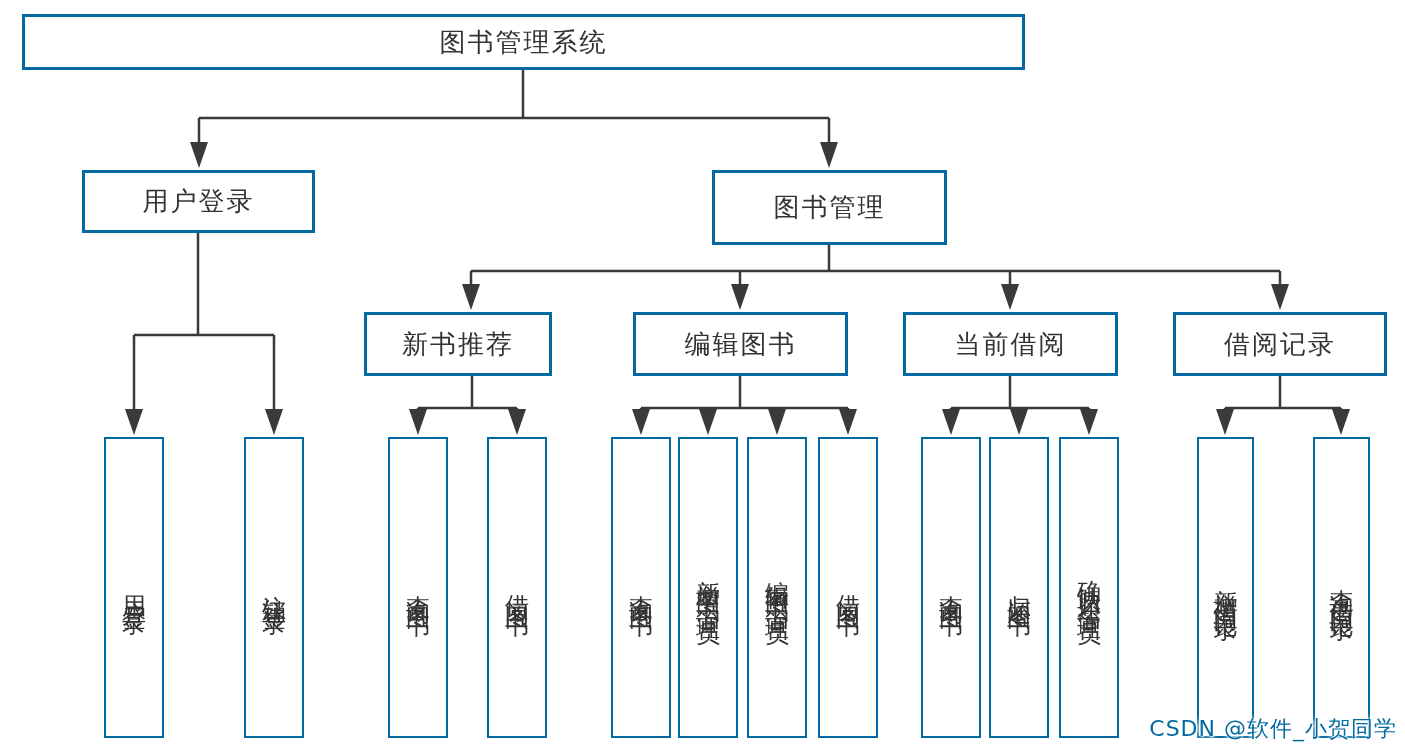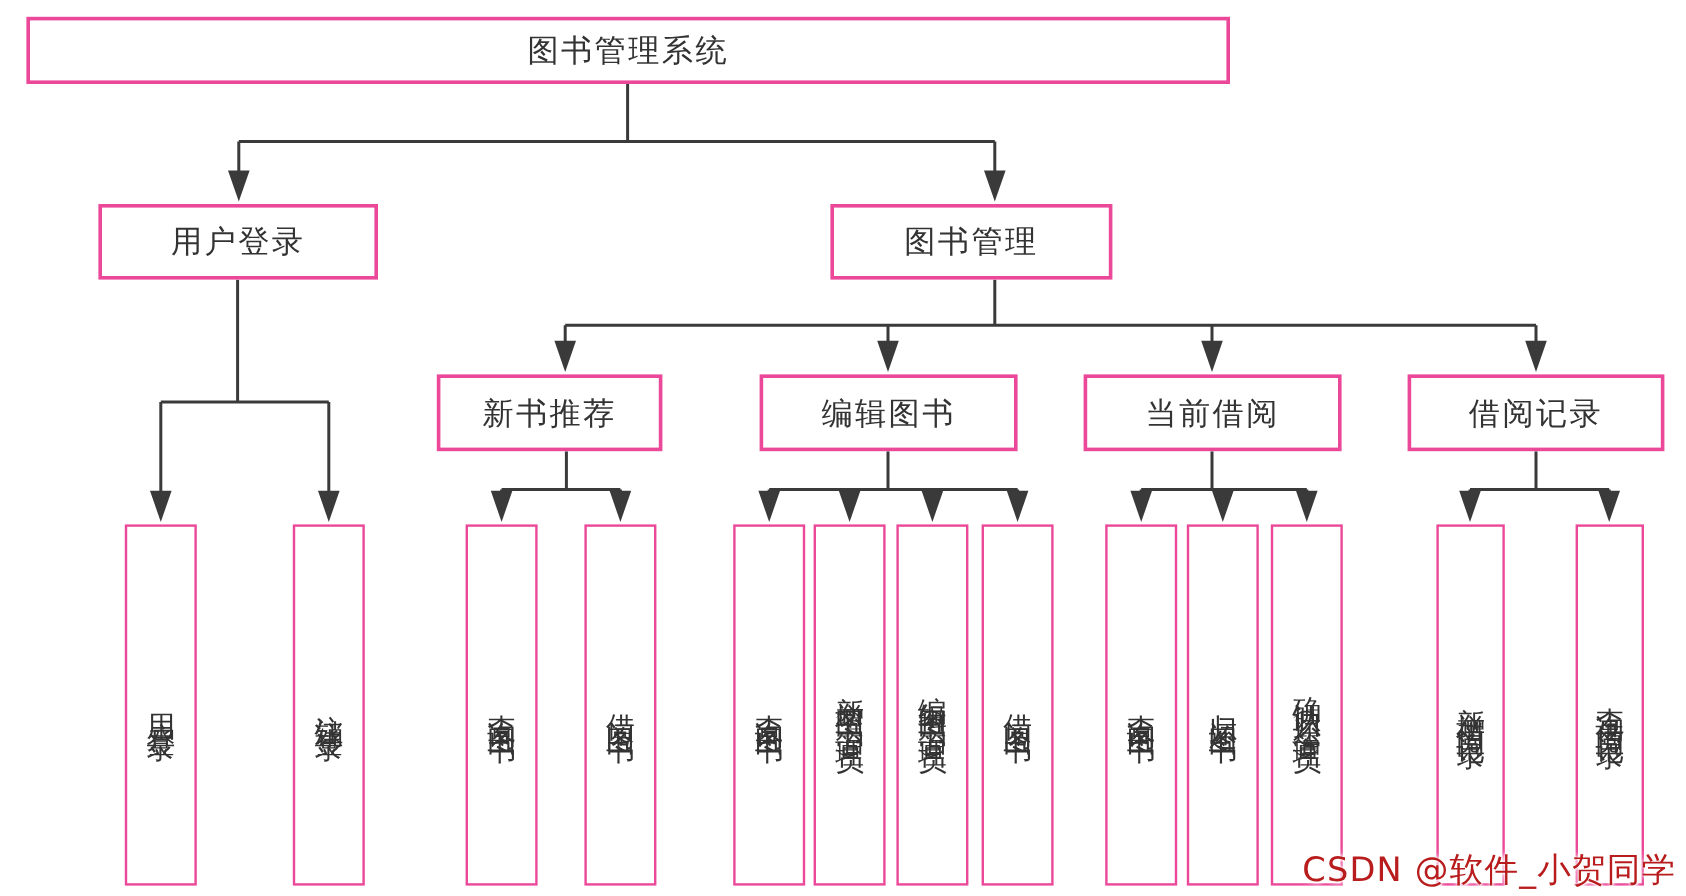--- a/index.html
+++ b/index.html
@@ -5,33 +5,33 @@
   * { margin:0; padding:0; box-sizing:border-box; }
   html,body { background:#ffffff; }
   .stage {
     position:relative; width:1405px; height:747px; background:#ffffff;
     font-family:"DejaVu Sans","Liberation Sans",sans-serif;
     overflow:hidden; color:#333333;
   }
   svg.wires { position:absolute; left:0; top:0; z-index:0; }
   .node {
     position:absolute; z-index:1; background:#ffffff;
-    border:3px solid #ec4899;
+    border:3px solid #0369a1;
     display:flex; align-items:center; justify-content:center;
     color:#333333;
   }
   .node.h { font-size:26px; letter-spacing:2px; white-space:nowrap; }
   .node.v { border-width:2.5px; }
   .node.v .vtext {
     writing-mode:vertical-rl; text-orientation:mixed;
     font-size:24px; letter-spacing:6px; line-height:1; white-space:nowrap;
   }
   .watermark {
     position:absolute; right:8px; bottom:3px; z-index:3;
-    font-size:28px; color:#b91c1c; white-space:nowrap; letter-spacing:1px;
+    font-size:22px; color:#0369a1; white-space:nowrap; letter-spacing:1px;
     text-shadow:0 0 2px #ffffff, 0 0 4px #ffffff, 0 0 7px #ffffff, 1px 1px 2px #ffffff;
   }
 </style>
 </head>
 <body>
 
 <div class="stage">
 
   <svg class="wires" width="1405" height="747" viewBox="0 0 1405 747" aria-hidden="true">
     <g stroke="#3a3a3a" stroke-width="2.5" fill="none">
@@ -73,21 +73,21 @@
     </g>
   </svg>
 
   <div class="node h" style="left:22px;top:14px;width:1003px;height:56px">
     <span>图书管理系统</span>
   </div>
 
   <div class="node h" style="left:82px;top:170px;width:233px;height:63px">
     <span>用户登录</span>
   </div>
-  <div class="node h" style="left:692px;top:170px;width:235px;height:63px">
+  <div class="node h" style="left:712px;top:170px;width:235px;height:75px">
     <span>图书管理</span>
   </div>
 
   <div class="node h" style="left:364px;top:312px;width:188px;height:64px">
     <span>新书推荐</span>
   </div>
   <div class="node h" style="left:633px;top:312px;width:215px;height:64px">
     <span>编辑图书</span>
   </div>
   <div class="node h" style="left:1173px;top:312px;width:214px;height:64px">

